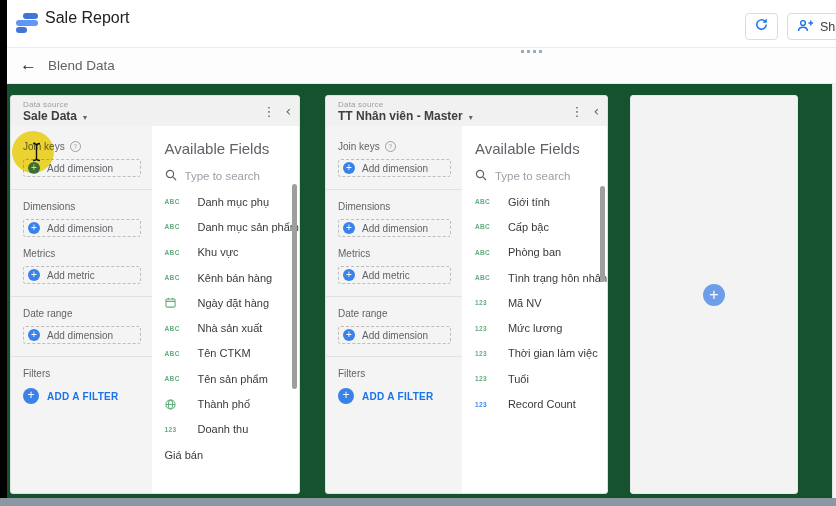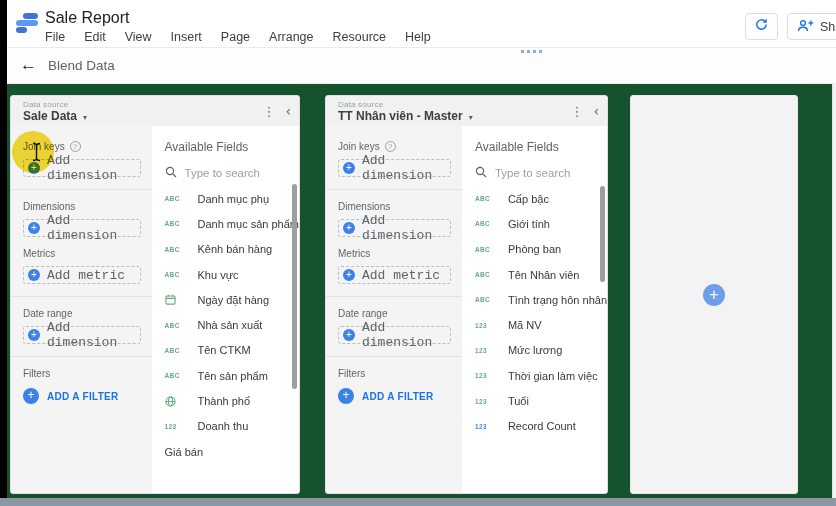--- a/index.html
+++ b/index.html
@@ -51,27 +51,27 @@
 
   .card-body { display:flex; height:369px; }
   .left-col { width:147px; background:#f4f4f4; padding:15px 11px 0 12px; }
   .fields-col { flex:1; background:#fff; position:relative; padding:14px 0 0 0; }
 
   .sec-label { font-size:10px; color:#5f6368; display:flex; align-items:center; gap:5px; margin-top:11px; }
   .sec-label.first { margin-top:0; }
   .help-circ { width:11px; height:11px; border:1px solid #9aa0a6; border-radius:50%; font-size:7px; color:#9aa0a6; display:inline-flex; align-items:center; justify-content:center; }
   .chip { margin-top:7px; height:18px; border:1px dashed #bdbdbd; border-radius:3px; display:flex; align-items:center; gap:7px; padding-left:4px; cursor:pointer; background:transparent; }
   .plus-circ { width:12px; height:12px; border-radius:50%; background:#3b82e8; color:#fff; font-size:10px; line-height:11px; text-align:center; flex:0 0 auto; }
-  .chip-label { font-size:13px; color:#5f6368;font-family:Liberation Mono, monospace; }
+  .chip-label { font-size:10px; color:#5f6368; }
   .divider { height:1px; background:#e2e2e2; margin:12px -11px 0 -12px; }
   .filter-action { margin-top:9px; display:flex; align-items:center; gap:8px; cursor:pointer; }
   .plus-lg { width:16px; height:16px; font-size:12px; line-height:15px; }
   .filter-label { font-size:10px; font-weight:bold; color:#1a73e8; letter-spacing:.3px; }
 
-  .af-title { font-size:12px; color:#5f6368; padding-left:13px; }
+  .af-title { font-size:15px; color:#5f6368; padding-left:13px; }
   .search-row { margin:10px 10px 0 13px; display:flex; gap:8px; }
   .search-row input { border:none; outline:none; font-size:11.5px; color:#3c4043; width:100px; font-family:"Liberation Sans",sans-serif; background:transparent; }
   .search-row input::placeholder { color:#9aa0a6; }
   .rows { margin-top:4px; }
   .frow { height:25.3px; display:flex; align-items:center; padding-left:13px; gap:11px; cursor:pointer; }
   .ficon { width:22px; flex:0 0 auto; color:#63ad7e; display:flex; align-items:center; }
   .ficon.tx { font-size:6.5px; font-weight:bold; letter-spacing:.4px; }
   .ficon.metric { color:#4285f4; }
   .flabel { font-size:11px; color:#37393b; white-space:nowrap; }
 
@@ -91,30 +91,20 @@
 </head>
 <body>
 
 <div class="app-header">
   <div class="logo">
     <span class="bar b1"></span>
       <span class="bar b2"></span>
       <span class="bar b3"></span>
   </div>
   <div class="app-title">Sale Report</div>
-  <div class="menu-bar">
-      <span class="menu-item">File</span>
-      <span class="menu-item">Edit</span>
-      <span class="menu-item">View</span>
-      <span class="menu-item">Insert</span>
-      <span class="menu-item">Page</span>
-      <span class="menu-item">Arrange</span>
-      <span class="menu-item">Resource</span>
-      <span class="menu-item">Help</span>
-    </div>
 
   <div class="btn refresh-btn">
     <span>
       <svg width="15" height="15" viewBox="0 0 16 16">
         <path d="M13 8a5 5 0 1 1-1.6-3.67" fill="none" stroke="#1a73e8" stroke-width="1.6"></path>
         <polygon points="13.6,1.6 13.6,6.2 9,6.2" fill="#1a73e8"></polygon>
       </svg>
     </span>
   </div>
   <div class="btn share-btn">
@@ -203,25 +193,25 @@
               <div class="frow">
                 <span class="ficon tx">ABC</span>
                 <span class="flabel">Danh mục phụ</span>
               </div>
               <div class="frow">
                 <span class="ficon tx">ABC</span>
                 <span class="flabel">Danh mục sản phẩm</span>
               </div>
               <div class="frow">
                 <span class="ficon tx">ABC</span>
+                <span class="flabel">Khu vực</span>
+              </div>
+              <div class="frow">
+                <span class="ficon tx">ABC</span>
                 <span class="flabel">Kênh bán hàng</span>
-              </div>
-              <div class="frow">
-                <span class="ficon tx">ABC</span>
-                <span class="flabel">Khu vực</span>
               </div>
               <div class="frow">
                 <span class="ficon">
                   <svg width="11" height="11" viewBox="0 0 12 12">
                     <rect x="1" y="2.2" width="10" height="8.8" rx="1.3" fill="none" stroke="currentColor" stroke-width="1.2"></rect>
                     <line x1="1" y1="4.8" x2="11" y2="4.8" stroke="currentColor" stroke-width="1.2"></line>
                     <line x1="3.6" y1="0.8" x2="3.6" y2="3" stroke="currentColor" stroke-width="1.2"></line>
                     <line x1="8.4" y1="0.8" x2="8.4" y2="3" stroke="currentColor" stroke-width="1.2"></line>
                   </svg>
                 </span>
@@ -314,33 +304,29 @@
             <svg width="12" height="12" viewBox="0 0 12 12">
               <circle cx="5" cy="5" r="3.6" fill="none" stroke="#5f6368" stroke-width="1.2"></circle>
               <line x1="7.8" y1="7.8" x2="11" y2="11" stroke="#5f6368" stroke-width="1.2"></line>
             </svg>
           </span>
           <input type="text" placeholder="Type to search" style="">
         </div>
         <div class="rows">
               <div class="frow">
                 <span class="ficon tx">ABC</span>
+                <span class="flabel">Giới tính</span>
+              </div>
+              <div class="frow">
+                <span class="ficon tx">ABC</span>
                 <span class="flabel">Cấp bậc</span>
               </div>
               <div class="frow">
                 <span class="ficon tx">ABC</span>
-                <span class="flabel">Giới tính</span>
-              </div>
-              <div class="frow">
-                <span class="ficon tx">ABC</span>
                 <span class="flabel">Phòng ban</span>
-              </div>
-              <div class="frow">
-                <span class="ficon tx">ABC</span>
-                <span class="flabel">Tên Nhân viên</span>
               </div>
               <div class="frow">
                 <span class="ficon tx">ABC</span>
                 <span class="flabel">Tình trạng hôn nhân</span>
               </div>
               <div class="frow">
                 <span class="ficon tx">123</span>
                 <span class="flabel">Mã NV</span>
               </div>
               <div class="frow">

